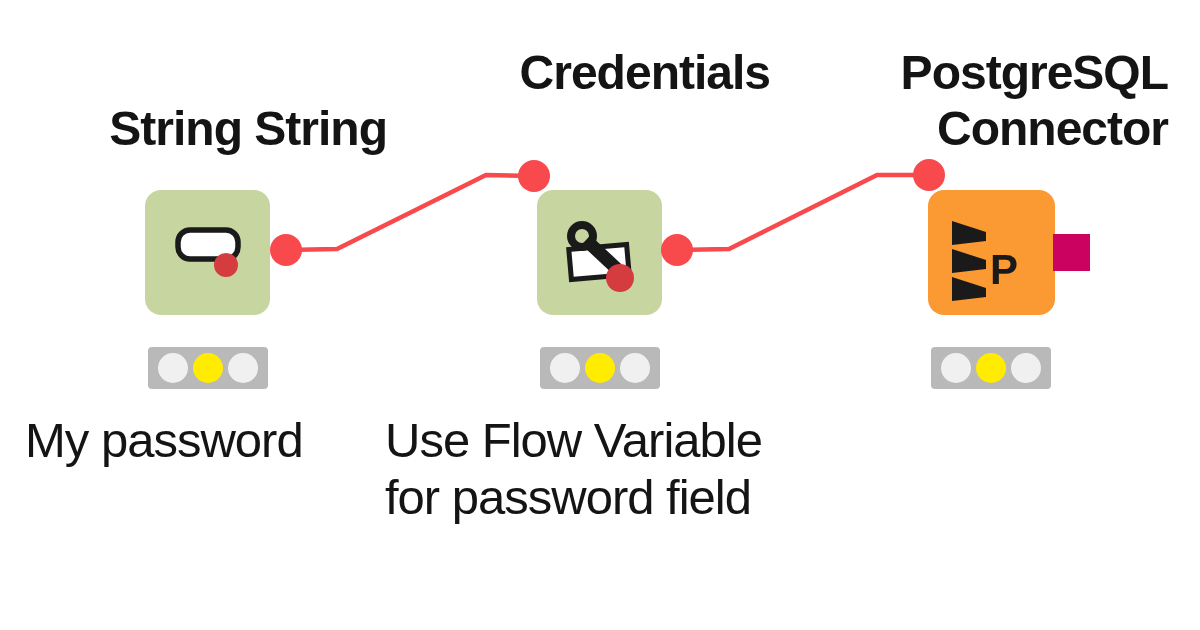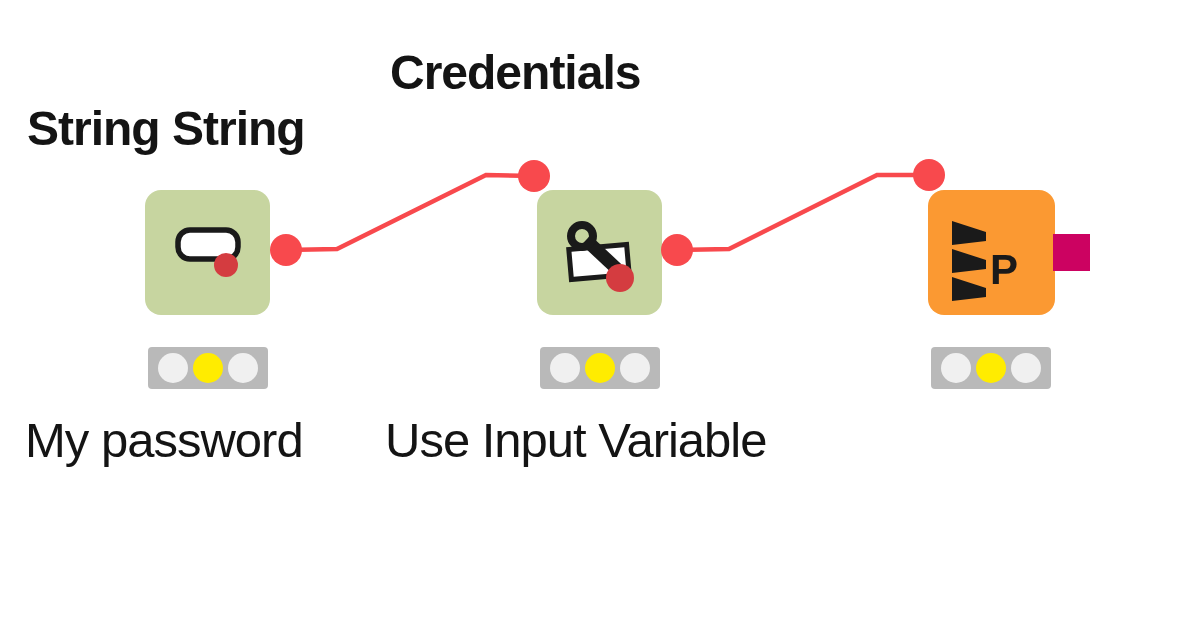--- a/index.html
+++ b/index.html
@@ -20,21 +20,21 @@
     z-index: 1;
   }
   .conn {
     fill: none;
     stroke: var(--port-red, #f8494d);
     stroke-width: 4.5;
   }
   
   .node-title {
     position: absolute;
-    text-align: left;
+    text-align: right;
     font-weight: 700;
     font-size: 48px;
     line-height: 56px;
     letter-spacing: -1px;
     color: var(--text-color, #141414);
     z-index: 2;
     white-space: nowrap;
   }
   
   .node-body {
@@ -153,23 +153,28 @@
   <div class="port-circle" style="left:518px; top:160px;"></div>
   <div class="port-circle" style="left:661px; top:234px;"></div>
 
   <div class="traffic-light" style="left:540px; top:347px;">
     <span class="light off"></span>
     <span class="light on"></span>
     <span class="light off"></span>
   </div>
 
   <div class="node-label" style="left:385px; top:412px; width:420px;">
-    <div>Use Input Variable</div>
+    <div>Use Flow Variable</div>
+    <div>for password field</div>
   </div>
 
+  <div class="node-title" style="left:788px; top:45px; width:380px;">
+    <div>PostgreSQL</div>
+    <div>Connector</div>
+  </div>
 
   <div class="node-body orange" style="left:928px; top:190px; width:127px;">
     <svg width="127" height="125" viewBox="0 0 127 125">
       <polygon points="24,31 58,42 58,51 24,55" class="icon-dark-fill"></polygon>
       <polygon points="24,59 58,70 58,79 24,83" class="icon-dark-fill"></polygon>
       <polygon points="24,87 58,98 58,107 24,111" class="icon-dark-fill"></polygon>
       <text x="62" y="94" class="icon-letter">P</text>
     </svg>
   </div>
 

